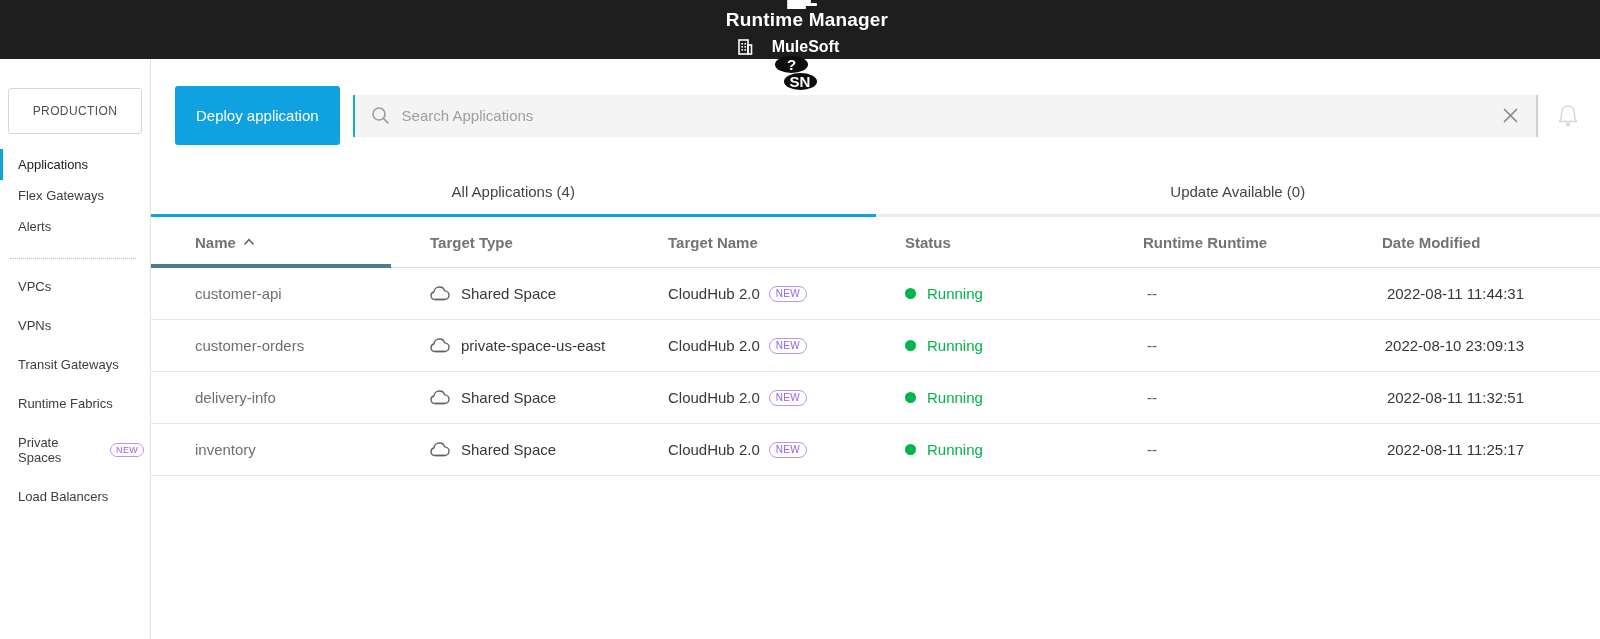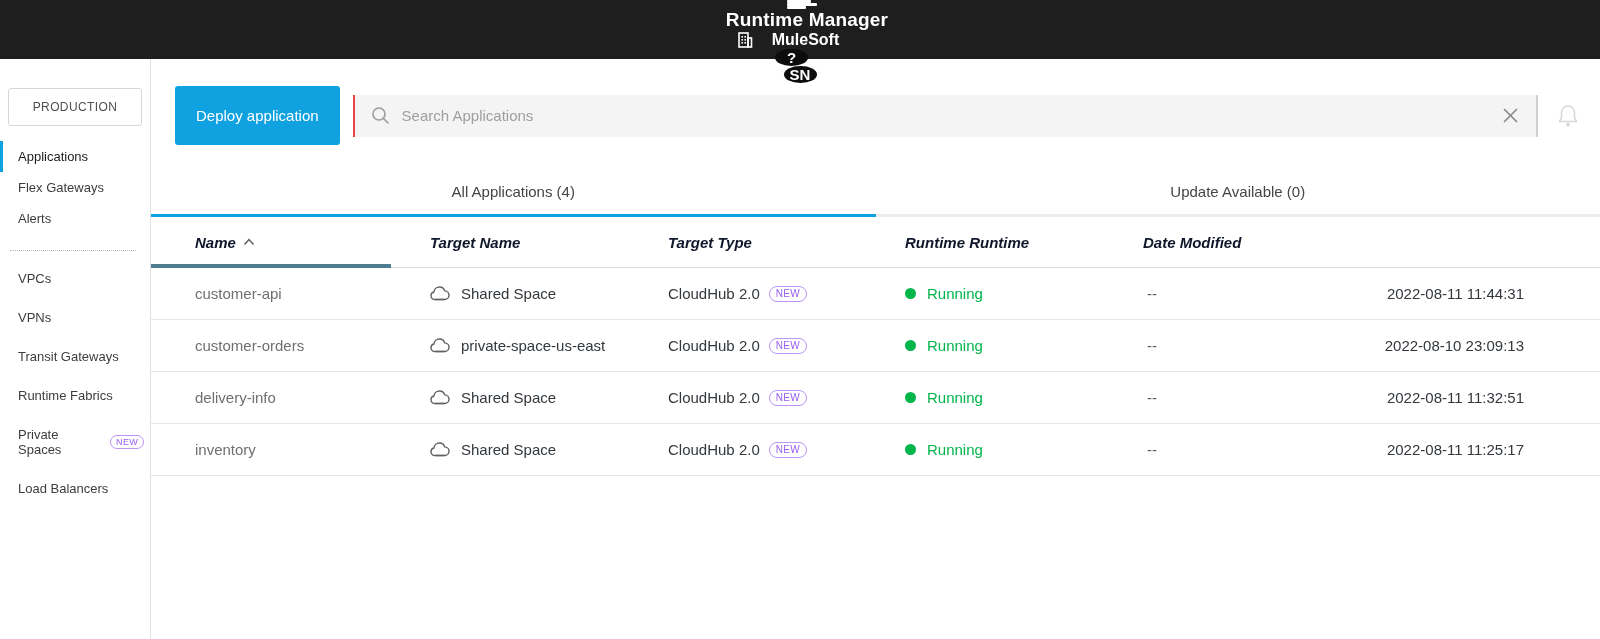--- a/index.html
+++ b/index.html
@@ -17,65 +17,65 @@
   
   .topbar{height:59px;background:var(--topbar-bg);display:flex;align-items:center;padding:0 14px 0 14px;flex-direction:column;}
   .hamburger{width:30px;height:22px;display:flex;flex-direction:column;justify-content:space-between;cursor:pointer;margin-left:4px;}
   .hamburger span{display:block;height:3px;background:#fff;border-radius:1px;}
   .hamburger .b1{width:24px;}
   .hamburger .b2{width:30px;}
   .hamburger .b3{width:19px;}
   .rm-logo{margin-left:22px;width:34px;height:34px;}
   .app-title{color:#fff;font-size:19px;font-weight:bold;margin-left:14px;letter-spacing:.2px;}
   .topbar-spacer{flex:1;}
-  .org{display:flex;align-items:center;gap:19px;color:#fff;margin-right:26px;cursor:pointer;}
+  .org{display:flex;align-items:center;gap:19px;color:#fff;margin-right:26px;cursor:pointer;margin-top:7px;}
   .org-name{font-size:16px;font-weight:bold;}
   .circle-btn{width:33px;height:33px;border-radius:50%;background:#0d0d0d;color:#fff;
     display:flex;align-items:center;justify-content:center;font-size:15px;font-weight:bold;cursor:pointer;}
   .help-btn{margin-right:17px;}
 
   
   .page{display:flex;height:580px;}
   .sidebar{width:151px;border-right:1px solid #e1e1e1;background:#fff;flex-shrink:0;}
   .content{flex:1;min-width:0;}
 
   
-  .env-box{margin:29px 8px 0 8px;height:38px;border:1px solid #d7d7d7;border-radius:3px;
+  .env-box{margin:29px 8px 0 8px;height:46px;border:1px solid #d7d7d7;border-radius:3px;
     display:flex;align-items:center;justify-content:center;font-size:12px;color:#4f4f4f;
     letter-spacing:.4px;cursor:pointer;background:#fff;}
   .side-nav{margin-top:15px;}
   .side-item{padding:8px 6px 8px 18px;font-size:13px;color:#3d3d3d;cursor:pointer;display:flex;align-items:center;}
   .side-item.lower{padding-top:10px;padding-bottom:10px;margin-top:4px;}
   .side-item.active{border-left:3px solid var(--accent-blue);padding-left:15px;font-weight:normal;color:#1c1c1c;}
   .side-divider{border-top:1px dotted #b9b9b9;margin:16px 14px 10px 10px;}
   .side-badge{margin-left:6px;font-size:9px;color:var(--badge-purple);border:1px solid #bb93f5;
     border-radius:8px;padding:1px 5px 1px 5px;letter-spacing:.3px;}
 
   
   .toolbar{display:flex;align-items:center;padding:27px 14px 0 24px;}
   .deploy-btn{height:59px;background:var(--accent-blue);color:#fff;border:none;border-radius:3px;
     font-size:15px;font-family:inherit;padding:0 21px;cursor:pointer;flex-shrink:0;}
   .search-wrap{flex:1;height:42px;margin-left:13px;background:var(--search-bg);
-    border-left:2px solid #ef4444;border-right:2px solid #cfcfcf;
+    border-left:2px solid #14b8a6;border-right:2px solid #cfcfcf;
     display:flex;align-items:center;padding:0 14px 0 16px;}
   .search-input{flex:1;border:none;background:transparent;outline:none;font-size:15px;
     font-family:inherit;color:#444;margin-left:12px;}
   .search-input::placeholder{color:#9e9e9e;}
   .clear-btn{background:none;border:none;cursor:pointer;padding:2px;display:flex;}
   .bell-wrap{margin-left:18px;margin-right:6px;cursor:pointer;display:flex;}
 
   
   .tabs{display:flex;margin-top:24px;}
   .tab{flex:1;height:48px;display:flex;align-items:center;justify-content:center;
     font-size:15px;color:#454545;cursor:pointer;border-bottom:3px solid #ececec;}
   .tab.active{border-bottom-color:var(--accent-blue);}
 
   
   .grid{display:grid;grid-template-columns:235px 238px 237px 238px 239px 1fr;align-items:center;}
-  .thead{height:51px;border-bottom:1px solid #dadada;font-weight:bold;font-size:15px;color:#0f172a;font-style:italic;}
+  .thead{height:51px;border-bottom:1px solid #dadada;font-weight:bold;font-size:15px;color:#737373;}
   .th{padding-left:44px;display:flex;align-items:center;height:100%;}
   .th.sorted{position:relative;cursor:pointer;}
   .th.sorted::after{content:'';position:absolute;left:0;bottom:-1px;width:240px;height:4px;background:var(--sort-teal);}
   .sort-caret{margin-left:7px;display:flex;}
   .trow{height:52px;border-bottom:1px solid #e8e8e8;font-size:15px;cursor:pointer;background:#fff;}
   .td{padding-left:44px;display:flex;align-items:center;color:#33383d;}
   .td.name-cell{color:#6f6f6f;}
   .td .cloud{margin-right:11px;flex-shrink:0;}
   .badge-new{margin-left:9px;font-size:10px;color:var(--badge-purple);border:1px solid #bb93f5;
     border-radius:9px;padding:1px 6px 2px 6px;letter-spacing:.3px;}
@@ -195,22 +195,23 @@
 
     <div class="grid thead">
       <div class="th sorted">
         <span>Name</span>
         <span class="sort-caret">
           <svg width="12" height="8" viewBox="0 0 12 8">
               <polyline points="1.5,6.5 6,1.5 10.5,6.5" fill="none" stroke="#5a5a5a" stroke-width="1.4"></polyline>
             </svg>
         </span>
       </div>
+      <div class="th">Target Type</div>
       <div class="th">Target Name</div>
-      <div class="th">Target Type</div>
+      <div class="th">Status</div>
       <div class="th">Runtime Runtime</div>
       <div class="th">Date Modified</div>
     </div>
 
     <div id="table-body">
         <div class="grid trow">
     <div class="td name-cell">
             <span class="v-name">customer-api</span>
           </div>
     <div class="td">

